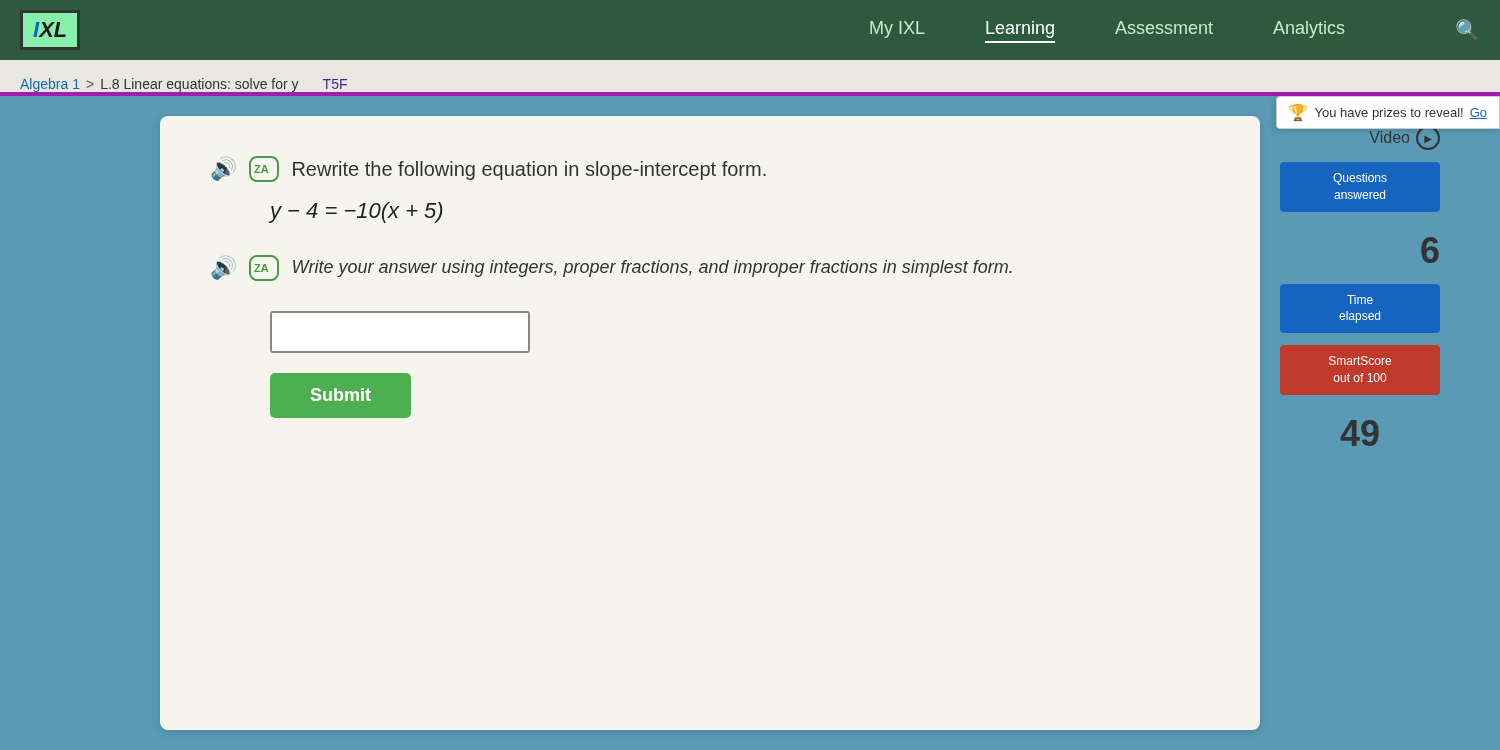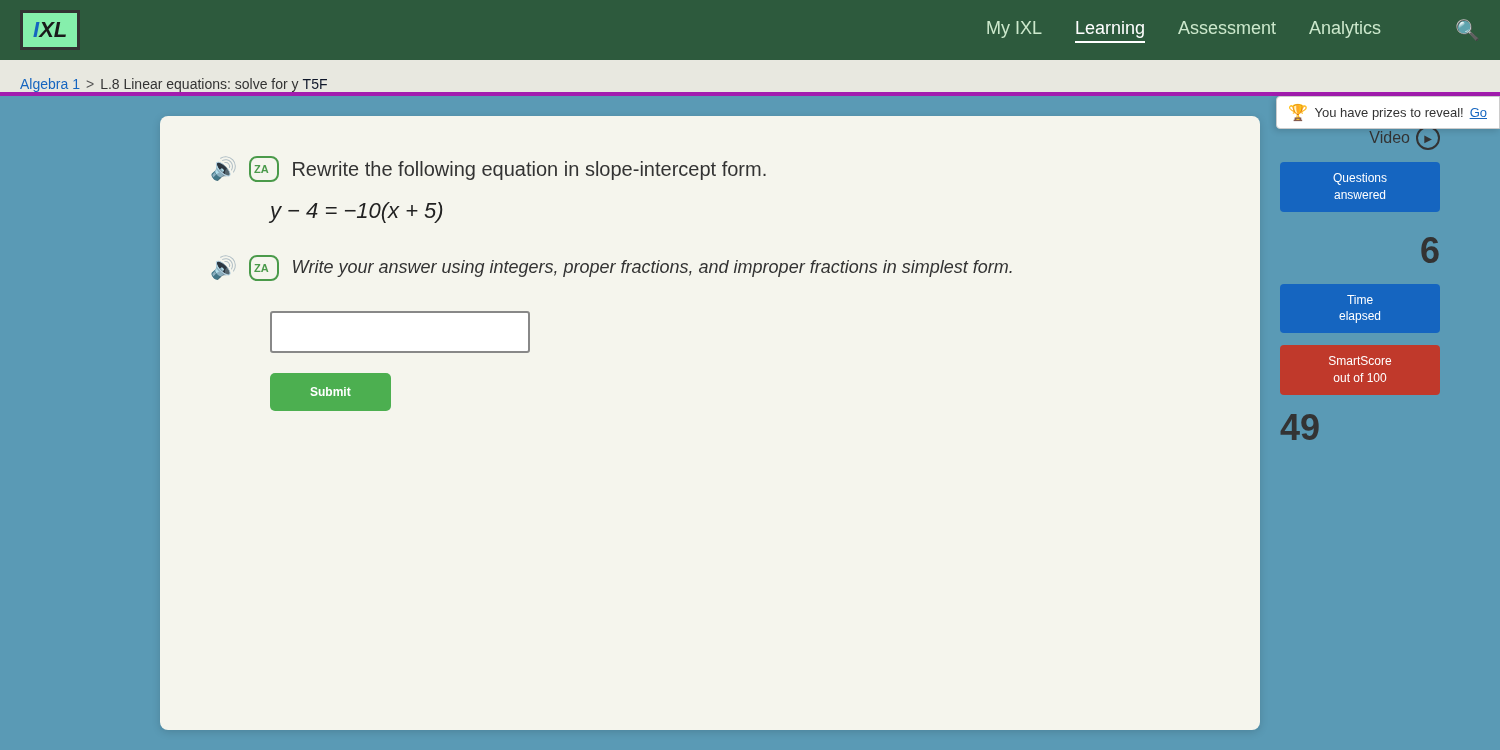--- a/index.html
+++ b/index.html
@@ -31,23 +31,23 @@
       border: 3px solid #333;
       font-style: italic;
     }
 
     .logo-i {
       color: #1565c0;
     }
 
     .nav-links {
       display: flex;
-      gap: 33px;
+      gap: 60px;
       margin-left: auto;
-      margin-right: 24px;
+      margin-right: 60px;
     }
 
     .nav-link {
       color: #cce8cc;
       font-size: 18px;
       font-weight: 500;
       cursor: pointer;
       text-decoration: none;
     }
 
@@ -201,21 +201,21 @@
       display: block;
       margin-bottom: 20px;
       outline: none;
     }
 
     .submit-btn {
       background: #4caf50;
       color: white;
       border: none;
       padding: 12px 40px;
-      font-size: 12px;
+      font-size: 18px;
       font-weight: bold;
       border-radius: 5px;
       cursor: pointer;
       display: block;
     }
 
     
     .right-sidebar {
       width: 160px;
       display: flex;
@@ -304,22 +304,22 @@
       border-radius: 4px;
       font-size: 13px;
       text-align: center;
       line-height: 1.4;
     }
 
     .smart-score-number {
       font-size: 36px;
       font-weight: bold;
       color: #333;
-      text-align: left;
-      margin-top: 0;
+      text-align: center;
+      margin-top: 6px;
     }
   </style>
 </head>
 <body>
 
 <div class="top-nav">
   <div class="logo-box">
     <span class="logo-i">I</span>XL
   </div>
   <div class="nav-links">
@@ -328,21 +328,21 @@
     <a class="nav-link">Assessment</a>
     <a class="nav-link">Analytics</a>
   </div>
   <span class="search-icon-nav">🔍</span>
 </div>
 
 <div class="breadcrumb-bar">
   <a>Algebra 1</a>
   <span class="sep">&gt;</span>
   <span class="current">L.8 Linear equations: solve for y</span>
-  <span style="margin-left:4px; color:#0f172a;">T5F</span>
+  <span style="margin-left:24px; color:#4c1d95;">T5F</span>
 </div>
 
 <div class="prize-banner">
   <span class="trophy-icon">🏆</span>
   <span>You have prizes to reveal!</span>
   <a style="color:#1565c0; text-decoration:underline; cursor:pointer;">Go</a>
 </div>
 
 <div class="main-content">
 

